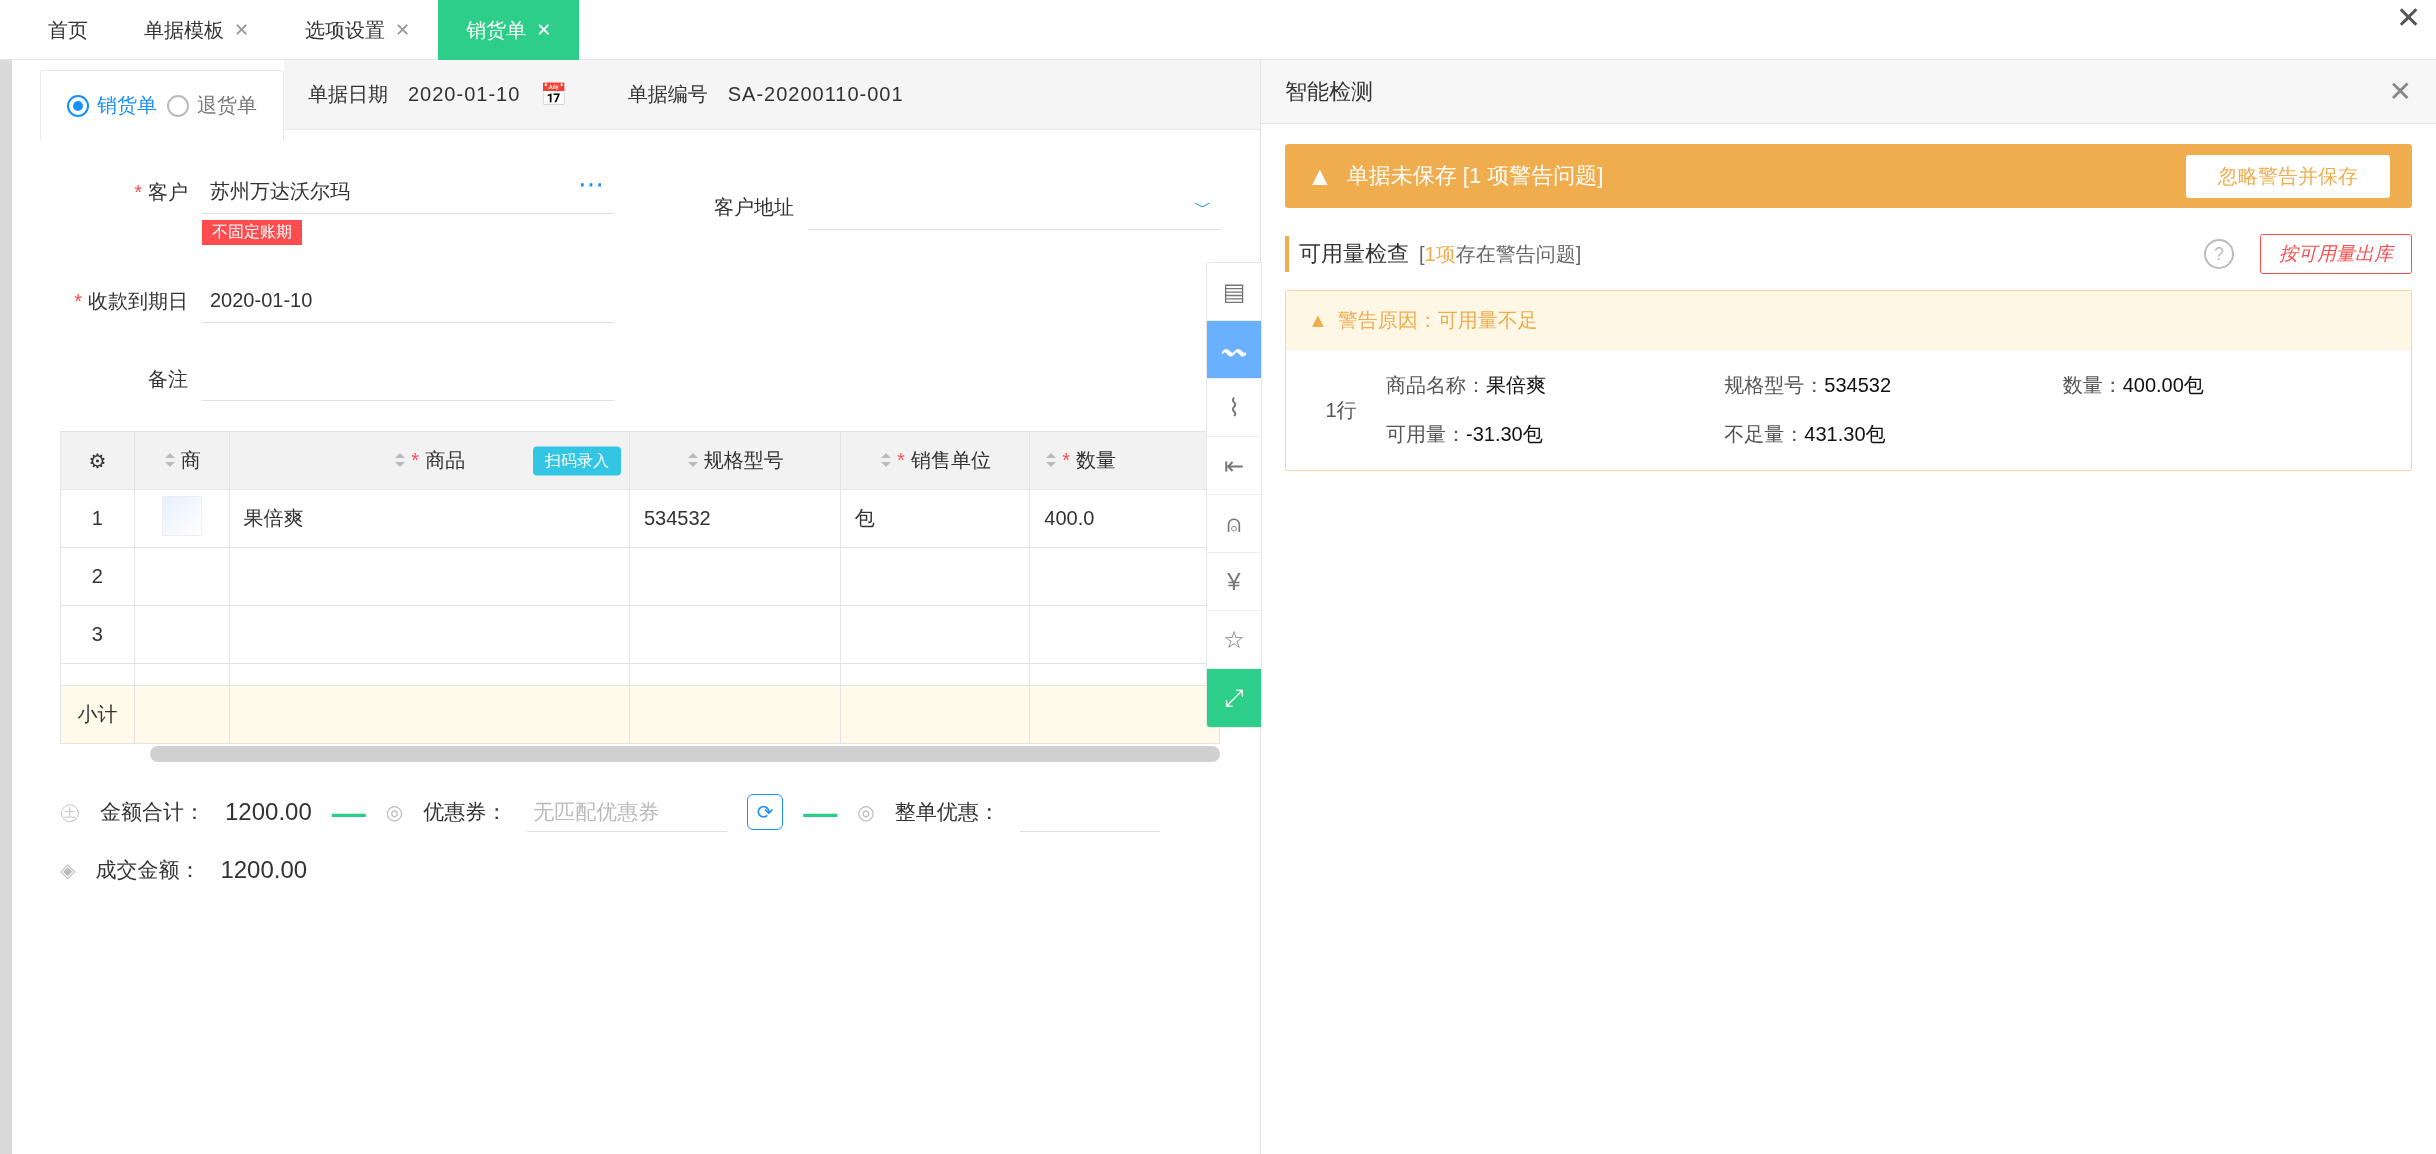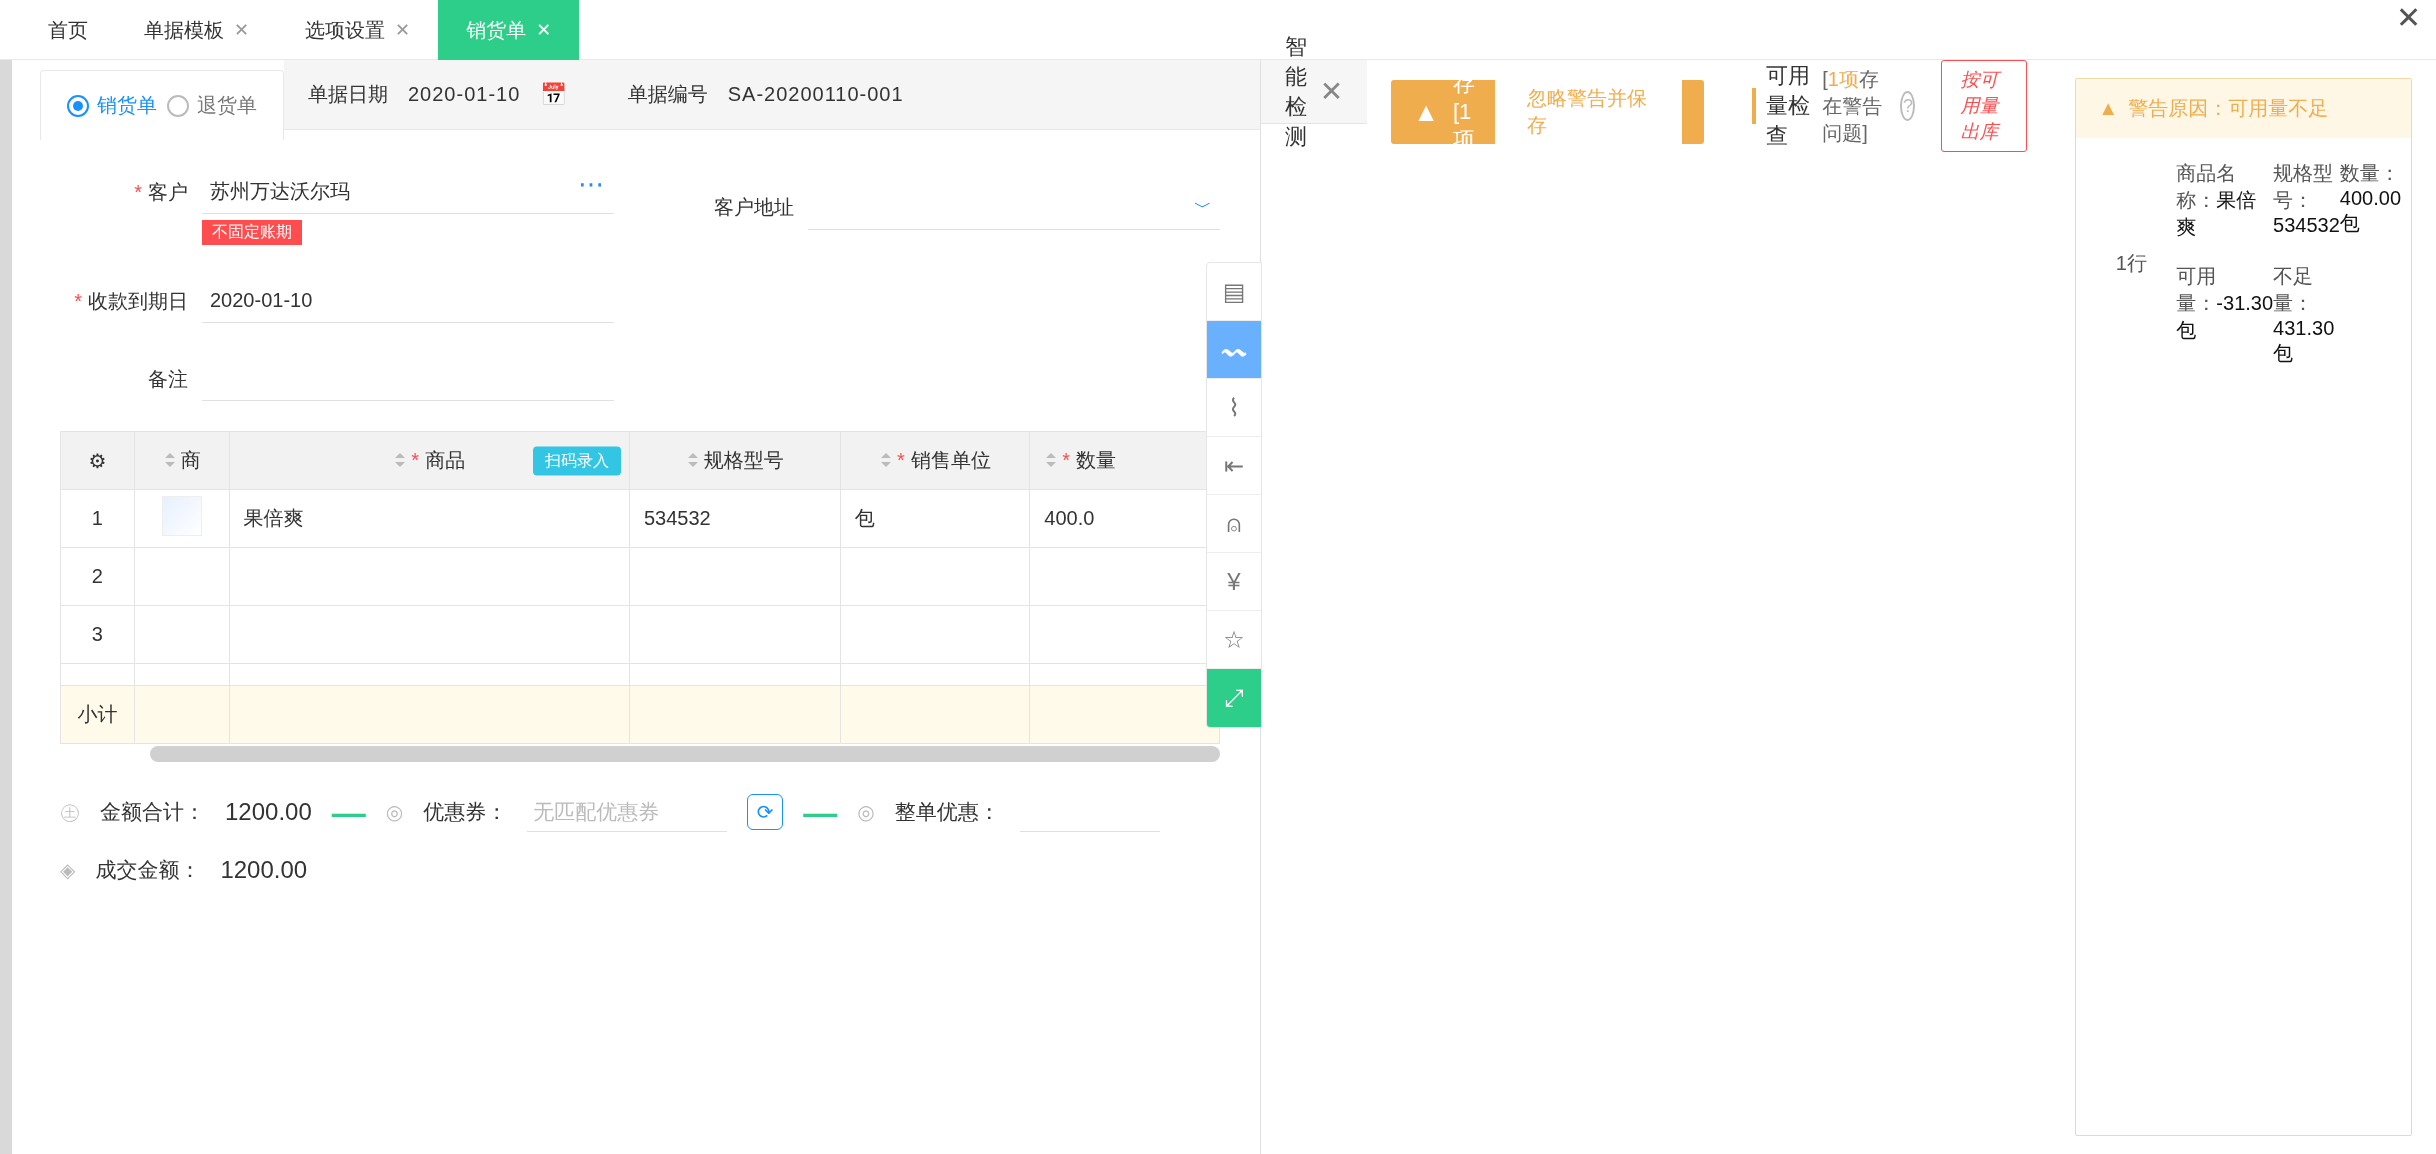--- a/index.html
+++ b/index.html
@@ -190,21 +190,21 @@
   .rail .rbtn{
     width:54px; height:58px; display:flex; align-items:center; justify-content:center;
     color:#777; font-size:24px; cursor:pointer; border-bottom:1px solid #eee;
   }
   .rail .rbtn:last-child{ border-bottom:none;}
   .rail .rbtn.on-blue{ background:#69b1ff; color:#fff;}
   .rail .rbtn.on-green{ background:#2dce89; color:#fff;}
 
   
   .right-pane{
-    flex:1; border-left:1px solid #e0e0e0; display:flex; flex-direction:row;
+    flex:1; border-left:1px solid #e0e0e0; display:flex; flex-direction:column;
   }
   .rp-head{
     height:64px; background:#f6f6f6; display:flex; align-items:center;
     padding:0 24px; justify-content:space-between;
     border-bottom:1px solid #e4e4e4;
   }
   .rp-head .title{ font-size:22px; color:#333;}
   .rp-head .x{ font-size:28px; color:#888; cursor:pointer;}
   .banner{
     margin:20px 24px 0; background:#f0ad4e; color:#fff;

